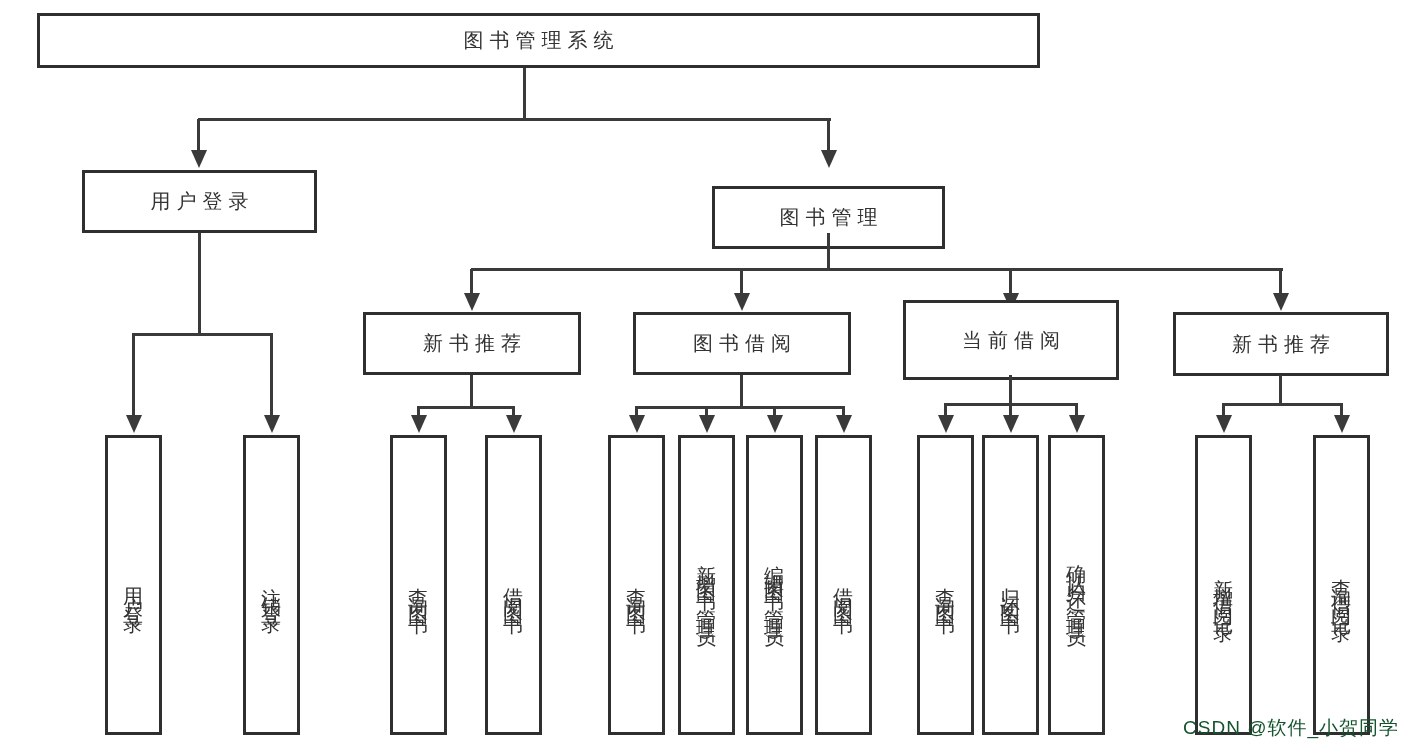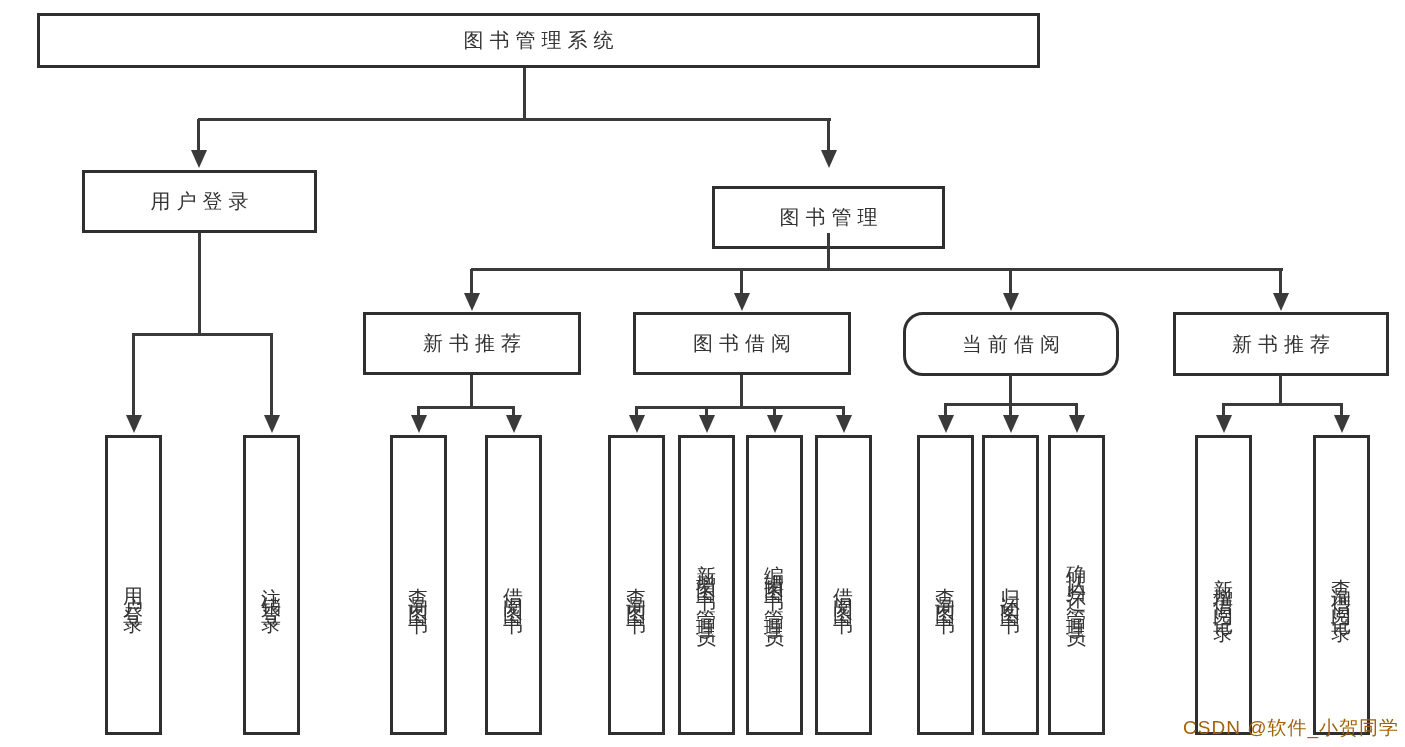--- a/index.html
+++ b/index.html
@@ -25,21 +25,21 @@
   .lnh{height:3px;}
   
   .ar{position:absolute;width:3px;background:#3a3a3a;}
   .ar::after{
     content:"";position:absolute;left:-6px;bottom:-18px;width:0;height:0;
     border-left:8px solid transparent;border-right:8px solid transparent;
     border-top:18px solid #3a3a3a;
   }
   .watermark{
     position:absolute;right:6px;bottom:6px;font-size:19px;letter-spacing:1px;
-    color:#a16207;white-space:nowrap;
+    color:#14532d;white-space:nowrap;
   }
 </style>
 </head>
 <body>
 
 <div class="canvas">
 
   <div class="nd hnode" style="left:25px;top:13px;width:1003px;height:55px;margin-left:12px;">
     <span>图书管理系统</span>
   </div>
@@ -67,21 +67,21 @@
   <div class="ar" style="left:740px;top:269px;height:24px;"></div>
   <div class="ar" style="left:1009px;top:269px;height:24px;"></div>
   <div class="ar" style="left:1279px;top:269px;height:24px;"></div>
 
   <div class="nd hnode" style="left:633px;top:312px;width:218px;height:63px;">
     <span>图书借阅</span>
   </div>
   <div class="nd hnode" style="left:363px;top:312px;width:218px;height:63px;">
     <span>新书推荐</span>
   </div>
-  <div class="nd hnode" style="left:903px;top:312px;width:216px;height:64px;border-radius:20px;">
+  <div class="nd hnode" style="left:903px;top:300px;width:216px;height:80px;">
     <span>当前借阅</span>
   </div>
   <div class="nd hnode" style="left:1173px;top:312px;width:216px;height:64px;">
     <span>新书推荐</span>
   </div>
 
   <div class="ln lnv" style="left:470px;top:375px;height:33px;"></div>
   <div class="ln lnh" style="left:417px;top:406px;width:98px;"></div>
   <div class="ar" style="left:417px;top:407px;height:8px;"></div>
   <div class="ar" style="left:512px;top:407px;height:8px;"></div>

